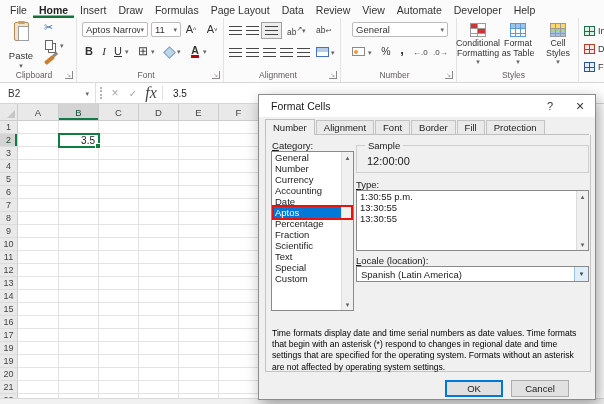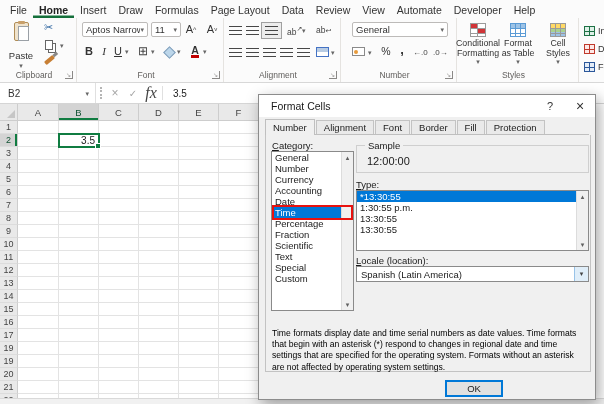--- a/index.html
+++ b/index.html
@@ -521,54 +521,54 @@
       </div>
     <div class="dpage"></div>
 
     <div class="dlabel" style="left:13px;top:45px;">Category:</div>
     <div class="listbox" id="catList" style="left:12px;top:56px;width:83px;height:160px;">
         <div class="litem">General</div>
         <div class="litem">Number</div>
         <div class="litem">Currency</div>
         <div class="litem">Accounting</div>
         <div class="litem">Date</div>
-        <div class="litem sel">Time</div>
+        <div class="litem sel">Aptos</div>
         <div class="litem">Percentage</div>
         <div class="litem">Fraction</div>
         <div class="litem">Scientific</div>
         <div class="litem">Text</div>
         <div class="litem">Special</div>
         <div class="litem">Custom</div>
         <div class="sb">
           <span class="sb-up"></span>
           <span class="sb-dn"></span>
         </div>
         <div class="annot" style="top: 53px; height: 15px;"></div>
       </div>
 
     <div class="groupbox" style="left:97px;top:50px;width:233px;height:28px;">
       <span class="glabel">Sample</span>
       <span class="gval">12:00:00</span>
     </div>
 
     <div class="dlabel" style="left:97px;top:84px;">Type:</div>
     <div class="listbox" id="typeList" style="left:97px;top:95px;width:233px;height:61px;">
-        <div class="litem sel">*13:30:55</div>
         <div class="litem">1:30:55 p.m.</div>
         <div class="litem">13:30:55</div>
         <div class="litem">13:30:55</div>
         <div class="sb">
           <span class="sb-up"></span>
           <span class="sb-dn"></span>
         </div>
       </div>
 
     <div class="dlabel" style="left:97px;top:160px;">Locale (location):</div>
     <div class="dcombo" style="left:97px;top:171px;width:233px;">
       <span class="txt">Spanish (Latin America)</span>
       <span class="cbtn"></span>
     </div>
 
     <div class="ddesc">Time formats display date and time serial numbers as date values.  Time formats that begin with an asterisk (*) respond to changes in regional date and time settings that are specified for the operating system. Formats without an asterisk are not affected by operating system settings.</div>
 
     <div class="dbutton primary" style="left:186px;">OK</div>
+    <div class="dbutton" style="left:252px;">Cancel</div>
   </div>
 </div>
 
 </body></html>

